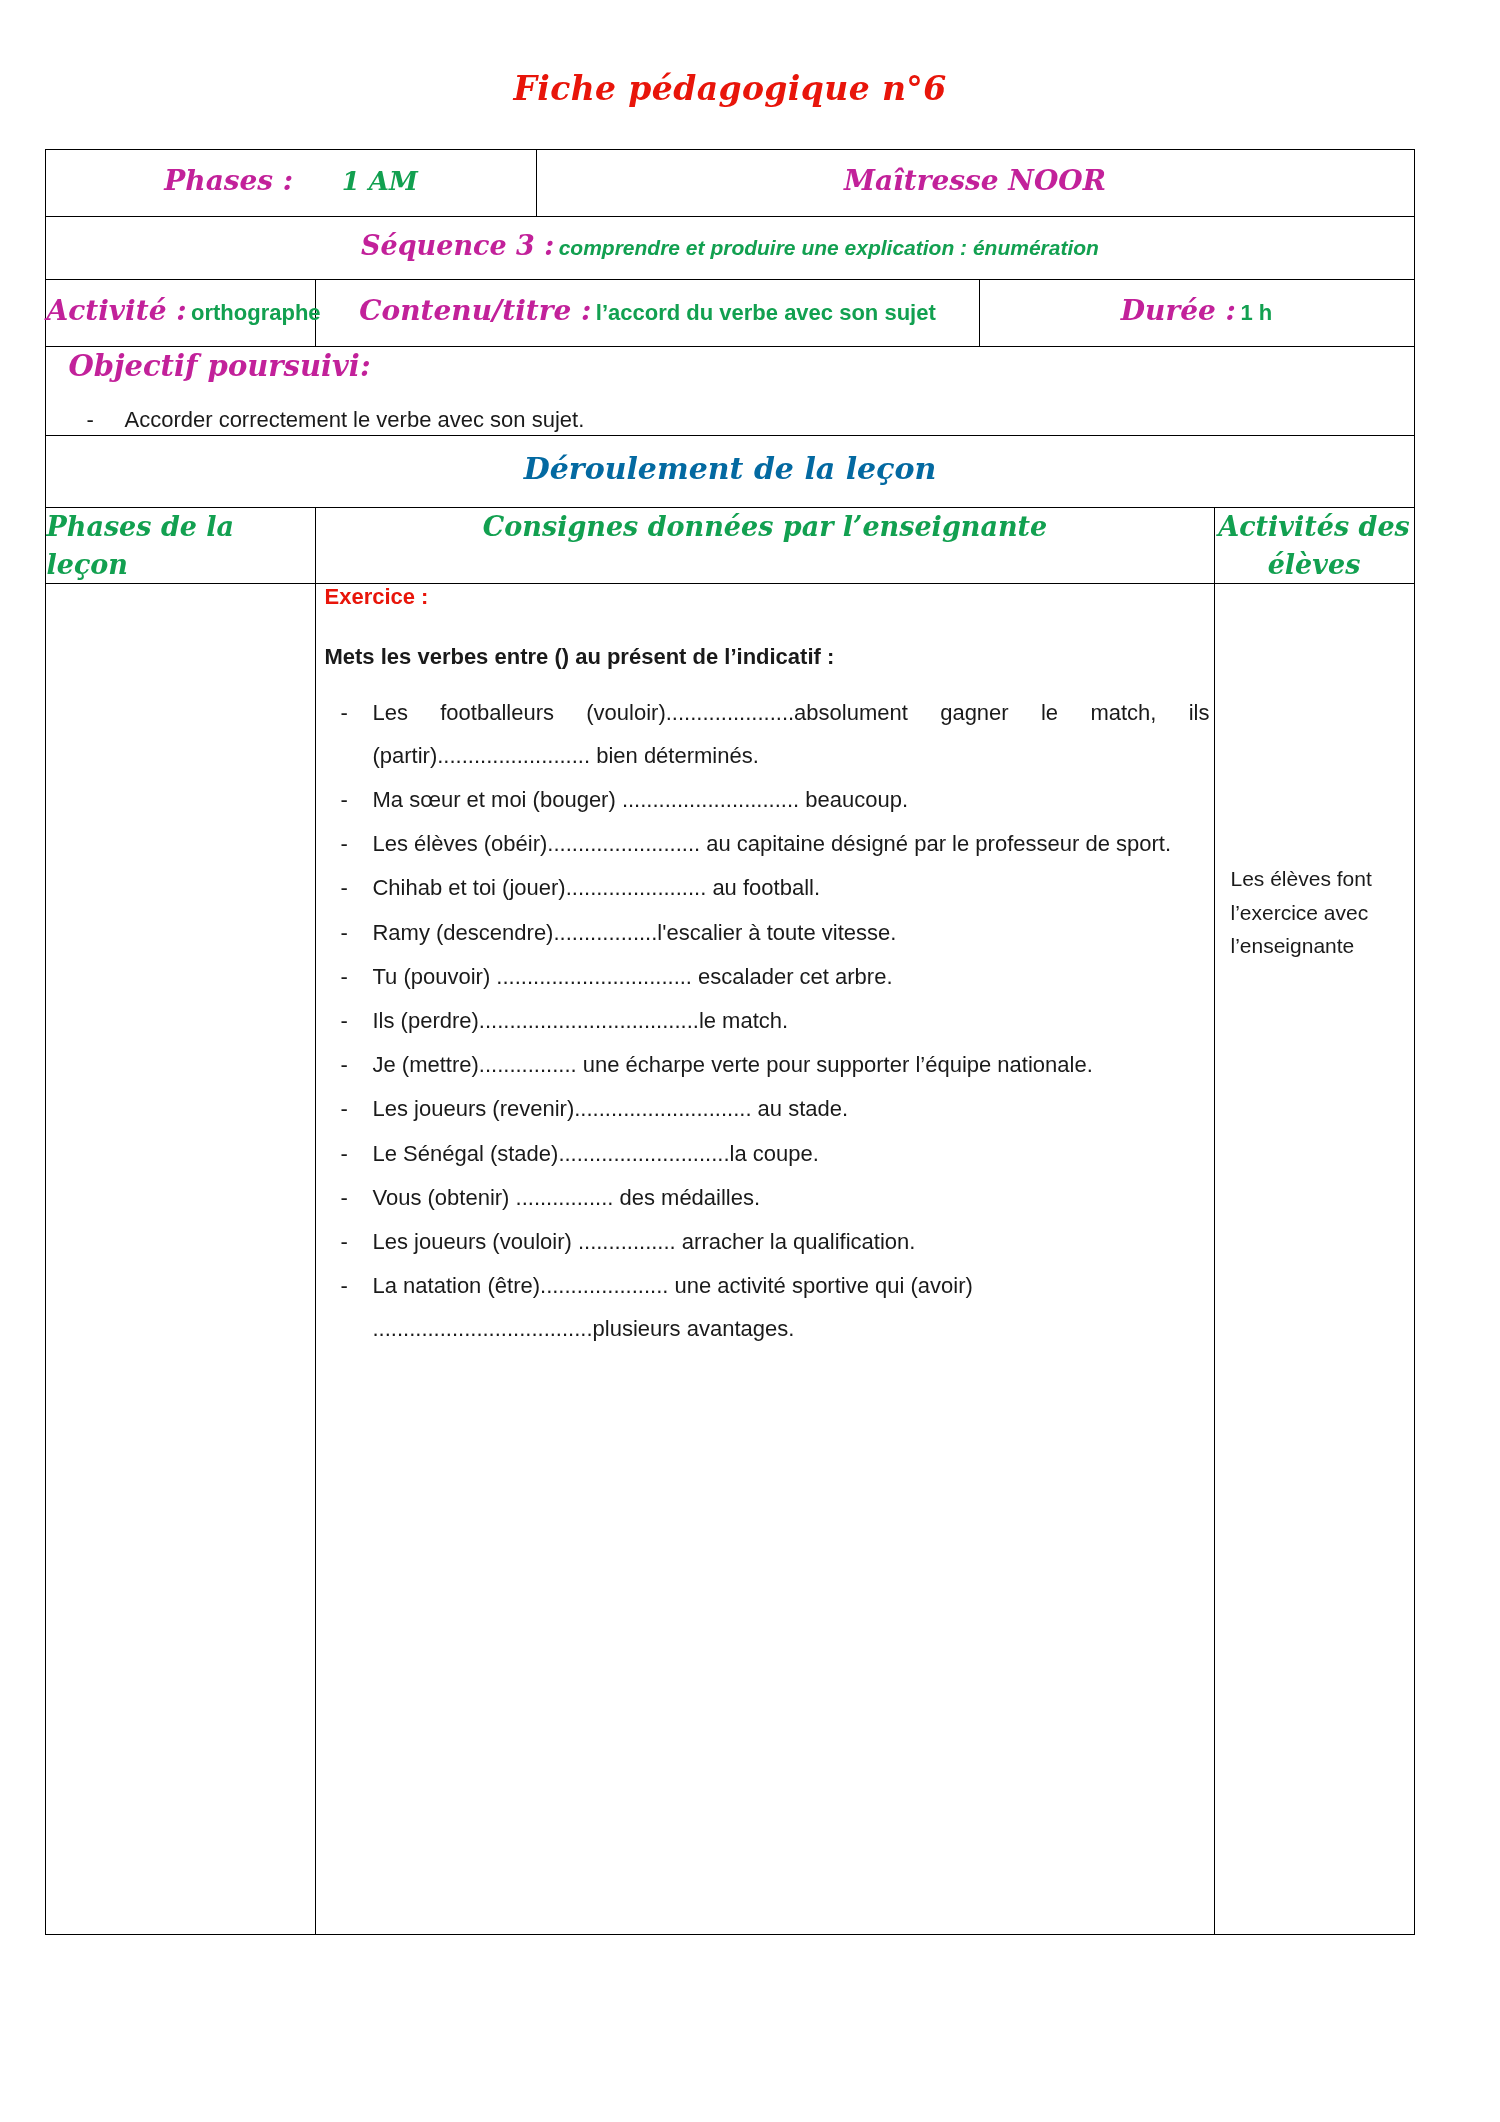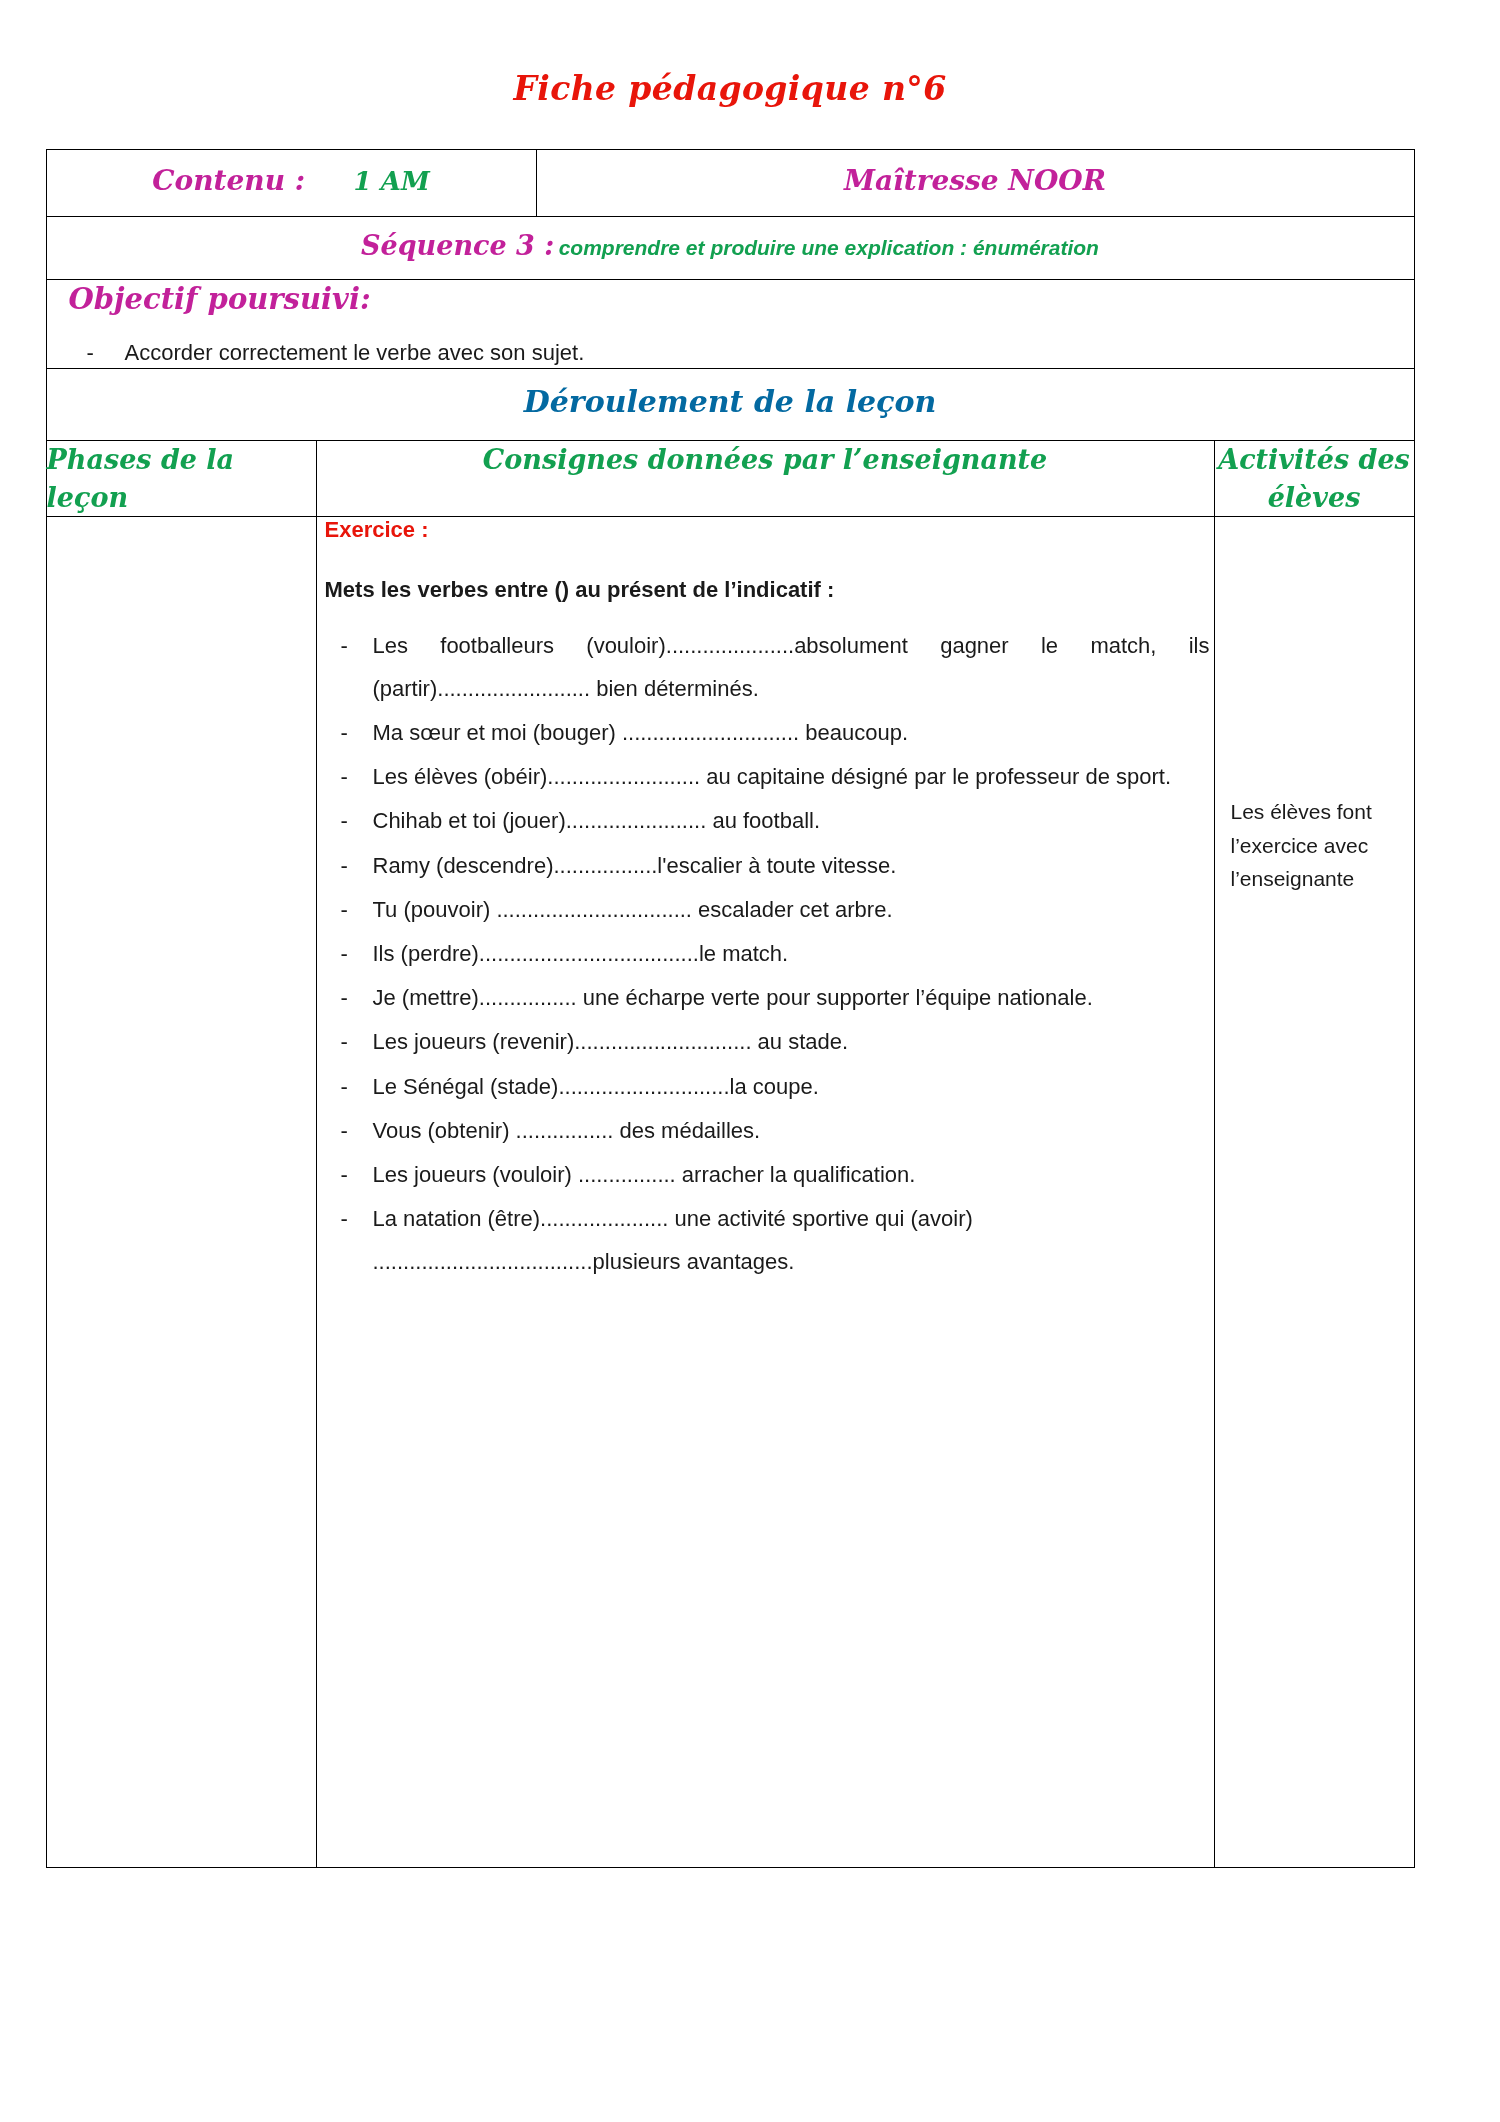--- a/index.html
+++ b/index.html
@@ -245,35 +245,49 @@
       <col style="width:270px">
       <col style="width:220px">
       <col style="width:443px">
       <col style="width:235px">
       <col style="width:200px">
     </colgroup>
 
     <tbody>
         <tr>
       <td colspan="2" class="cell-center r1">
-        <span class="lbl-script">Contenu :</span>
+        <span class="lbl-script">Phases :</span>
         <span class="val-script-green">1 AM</span>
       </td>
       <td colspan="3" class="cell-center r1">
         <span class="val-script-magenta">Maîtresse NOOR</span>
       </td>
     </tr>
 
     <tr>
       <td colspan="5" class="r2">
         <span class="seq-label">Séquence 3 :</span>
         <span class="seq-value">comprendre et produire une explication : énumération</span>
       </td>
     </tr>
 
+    <tr>
+      <td class="r3">
+        <span class="lbl-script">Activité :</span>
+        <span class="val-bold">orthographe</span>
+      </td>
+      <td colspan="2" class="r3">
+        <span class="lbl-script">Contenu/titre :</span>
+        <span class="val-bold">l’accord du verbe avec son sujet</span>
+      </td>
+      <td colspan="2" class="r3">
+        <span class="lbl-script">Durée :</span>
+        <span class="val-bold">1 h</span>
+      </td>
+    </tr>
 
     <tr>
       <td colspan="5" class="obj-cell">
         <div class="obj-title">Objectif poursuivi:</div>
         <div class="obj-item">
           <span class="dash">-</span>
           <span>Accorder correctement le verbe avec son sujet.</span>
         </div>
       </td>
     </tr>

